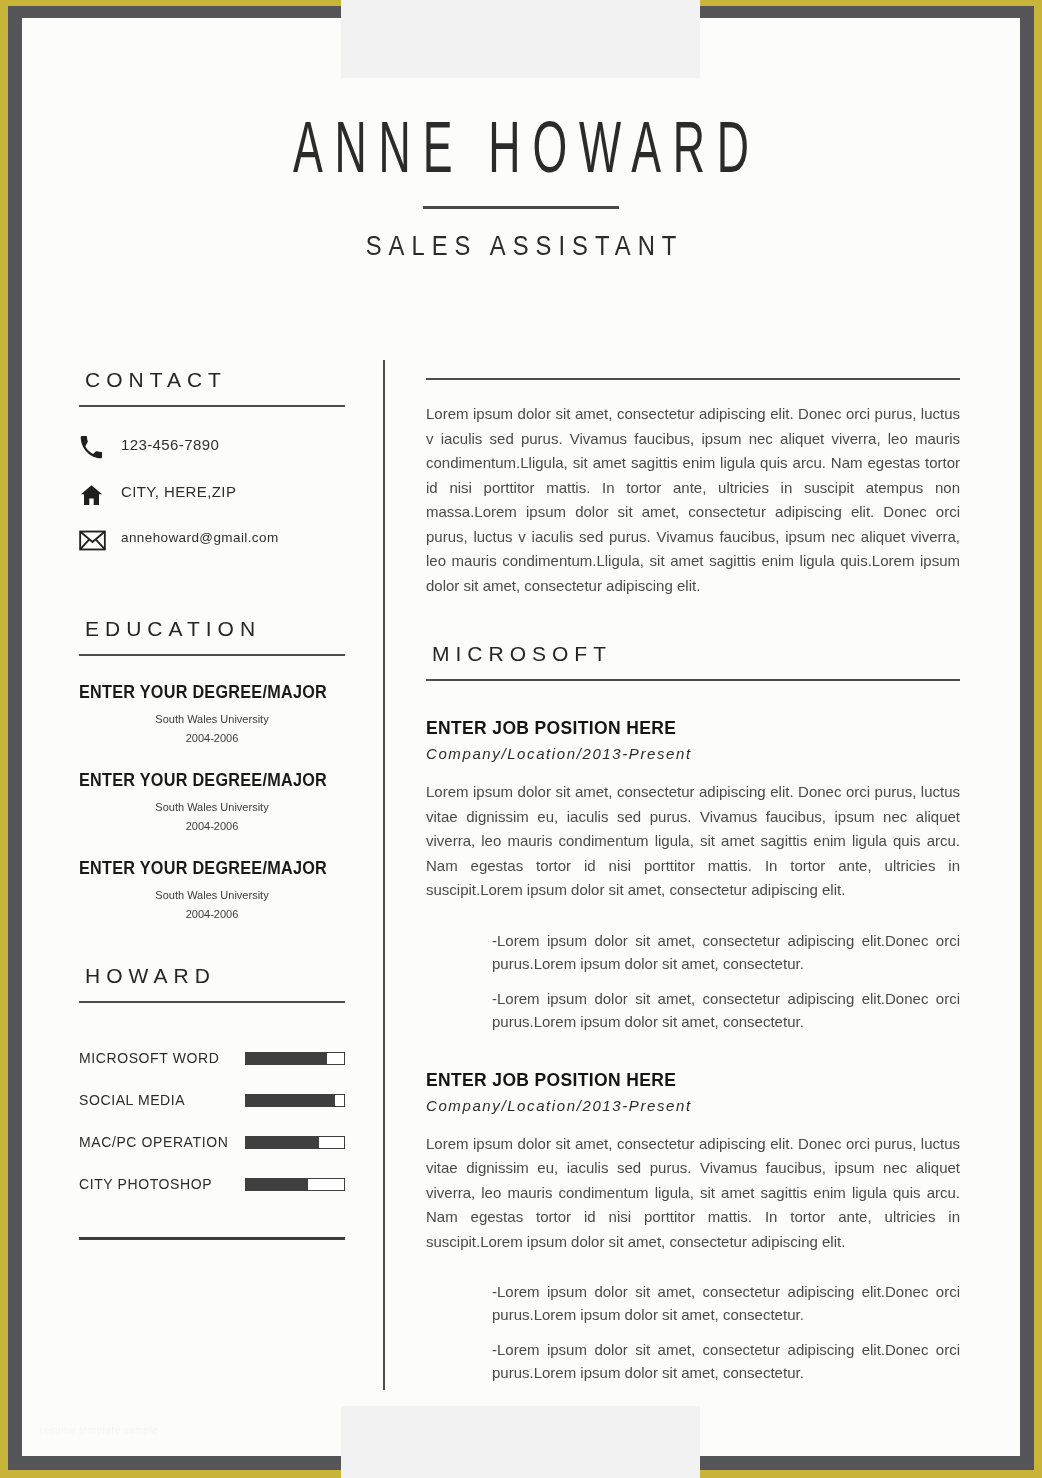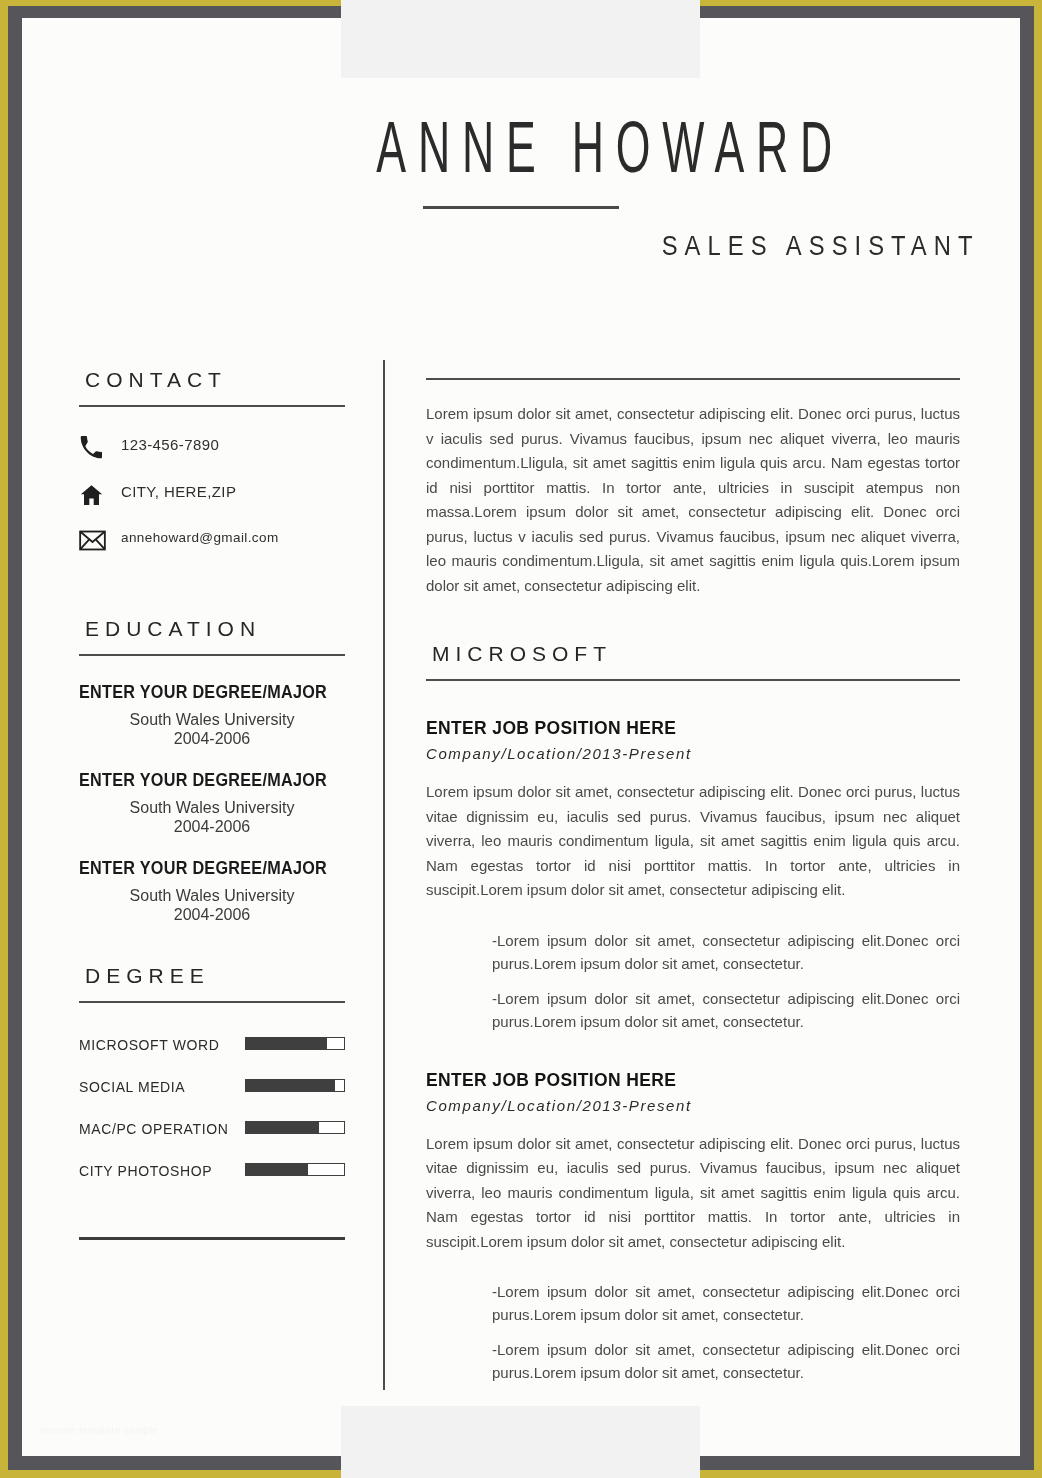--- a/index.html
+++ b/index.html
@@ -43,21 +43,21 @@
     background: #f2f2f2;
     z-index: 4;
   }
   .tab-top    { top: 0px;  height: 78px; }
   .tab-bottom { bottom: 0px; height: 72px; }
 
   
   .header {
     position: absolute;
     left: 0; right: 0; top: 108px;
-    text-align: right;
+    text-align: center;
     z-index: 5;
   }
   .name {
     color: #2b2b2b;
     font-size: 72px;
     line-height: 78px;
     font-weight: 400;
     letter-spacing: 19px;
     padding-left: 19px;
     transform: scaleX(0.62);
@@ -149,30 +149,30 @@
     color: #1a1a1a;
     font-size: 18px;
     font-weight: 700;
     letter-spacing: 0.3px;
     transform: scaleX(0.9);
     transform-origin: left center;
     white-space: nowrap;
   }
   .edu-sub {
     color: #3b3b3b;
-    font-size: 16px;
+    font-size: 11px;
     line-height: 19px;
     margin-top: 7px;
   }
 
   
   .skills-list { margin-top: 34px; }
   .skill-row {
     display: flex;
-    align-items: flex-start;
+    align-items: center;
     justify-content: space-between;
     height: 42px;
   }
   .skill-name {
     color: #2b2b2b;
     font-size: 14px;
     letter-spacing: 0.6px;
     white-space: nowrap;
   }
   .skill-bar {
@@ -332,21 +332,21 @@
       <div class="edu-block">
         <div class="edu-title">ENTER YOUR DEGREE/MAJOR</div>
         <div class="edu-sub">
           <div>South Wales University</div>
           <div>2004-2006</div>
         </div>
       </div>
     </div>
 
     <div class="section-gap">
-      <div class="sec-head">DEGREE</div>
+      <div class="sec-head">HOWARD</div>
       <div class="sec-rule"></div>
 
       <div class="skills-list">
         <div class="skill-row">
           <span class="skill-name">MICROSOFT WORD</span>
           <span class="skill-bar">
             <span class="skill-fill" style="width: 83%;"></span>
           </span>
         </div>
         <div class="skill-row">

